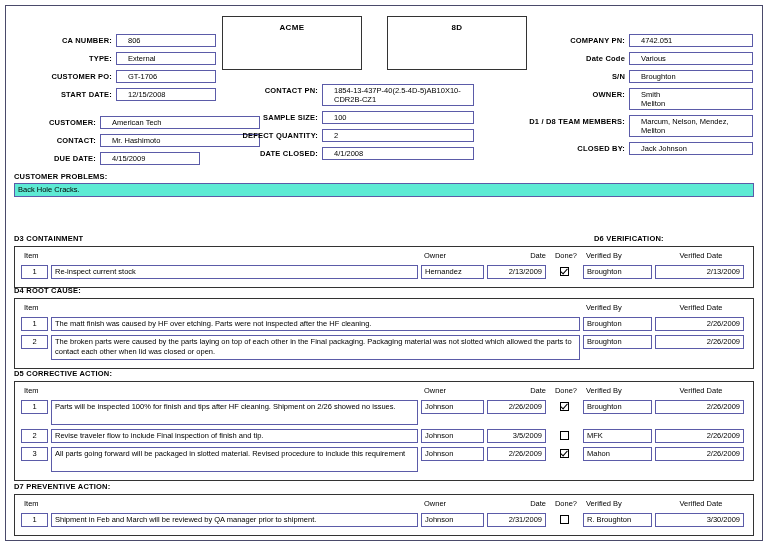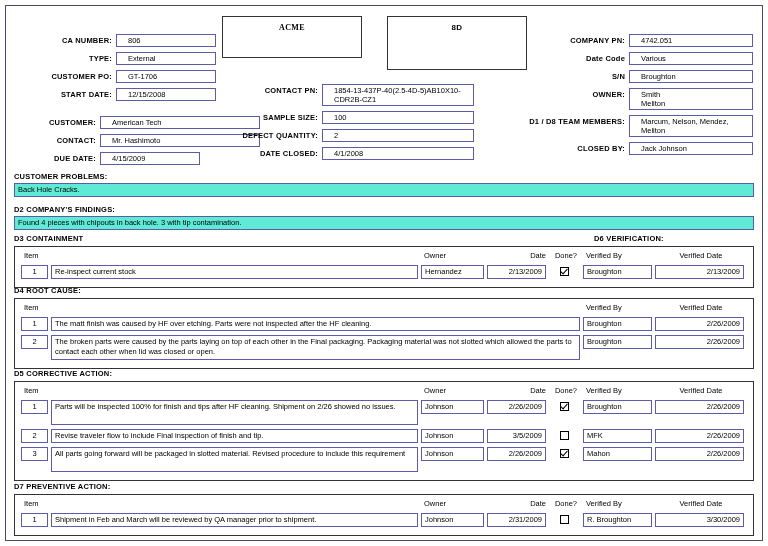--- a/index.html
+++ b/index.html
@@ -79,21 +79,21 @@
     position: absolute;
     border: 1px solid #333333;
     background: #ffffff;
     box-sizing: border-box;
     text-align: center;
     font-size: 8px;
     font-weight: bold;
     padding-top: 6px;
     letter-spacing: .4px;
   }
-  #logo-acme { left: 208px; top: 0px; width: 140px; height: 42px; font-family: Liberation Serif, serif; }
+  #logo-acme { left: 208px; top: 0px; width: 140px; height: 54px; }
   #logo-8d  { left: 373px; top: 0px; width: 140px; height: 54px; }
 
   
   .col-mid { left: 208px; top: 68px; width: 260px; }
   .col-mid .flabel { width: 96px; margin-right: 4px; }
   .col-mid .fbox { width: 152px; }
 
   
   .col-right { left: 505px; top: 18px; width: 240px; }
   .col-right .flabel { width: 106px; margin-right: 4px; }
@@ -300,24 +300,20 @@
         <div class="fbox">Jack Johnson</div>
       </div>
     </div>
   </div>
 
   <div class="section" style="top:172px;">
     <div class="sec-title">CUSTOMER PROBLEMS:</div>
     <div class="wide-box" style="margin-top:2px;height:14px;">Back Hole Cracks.</div>
   </div>
 
-  <div class="section" style="top:205px;">
-    <div class="sec-title">D2 COMPANY'S FINDINGS:</div>
-    <div class="wide-box" style="margin-top:2px;height:14px;">Found 4 pieces with chipouts in back hole. 3 with tip contamination.</div>
-  </div>
 
   <div class="section" style="top:234px;">
     <div class="sec-head">
       <span>D3 CONTAINMENT</span>
       <span class="right-title">D6  VERIFICATION:</span>
     </div>
     <div class="panel">
       <table class="grid">
         <colgroup>
           <col class="c-item">

